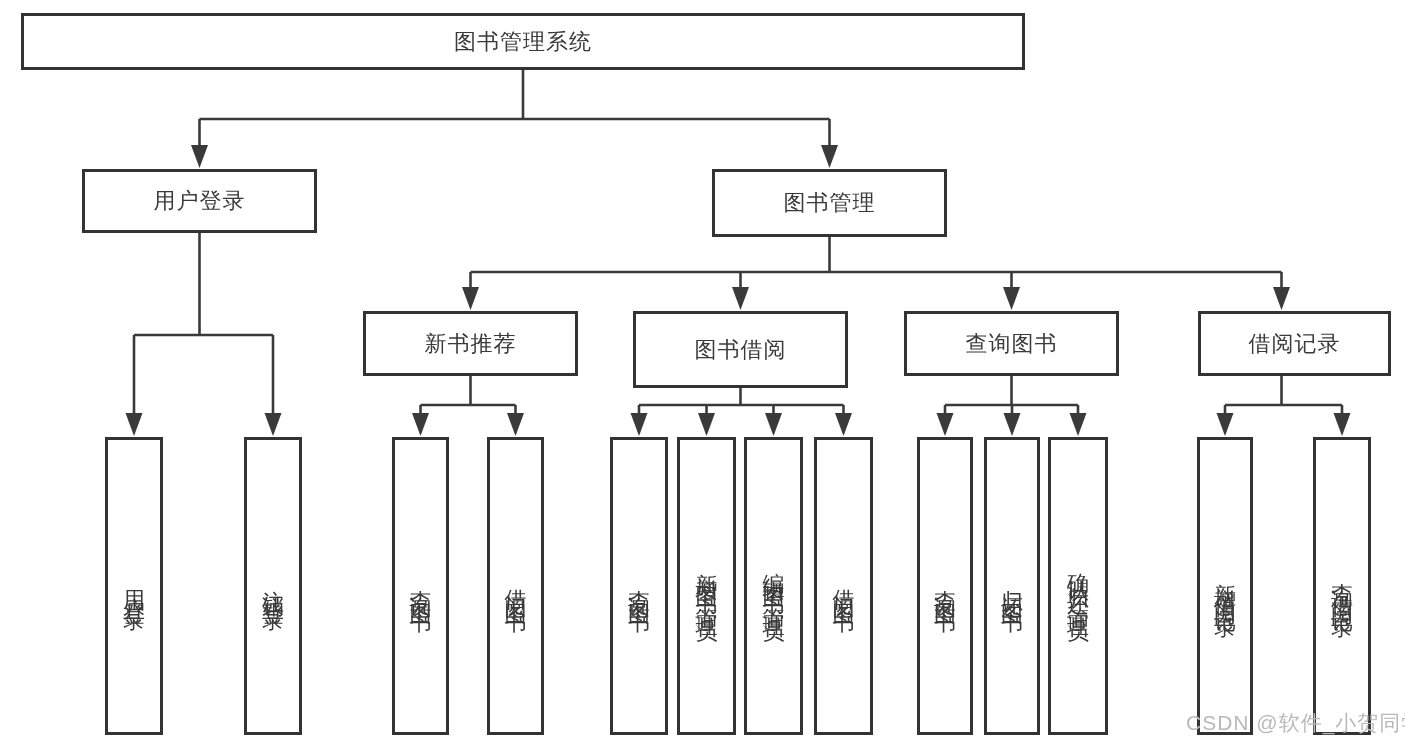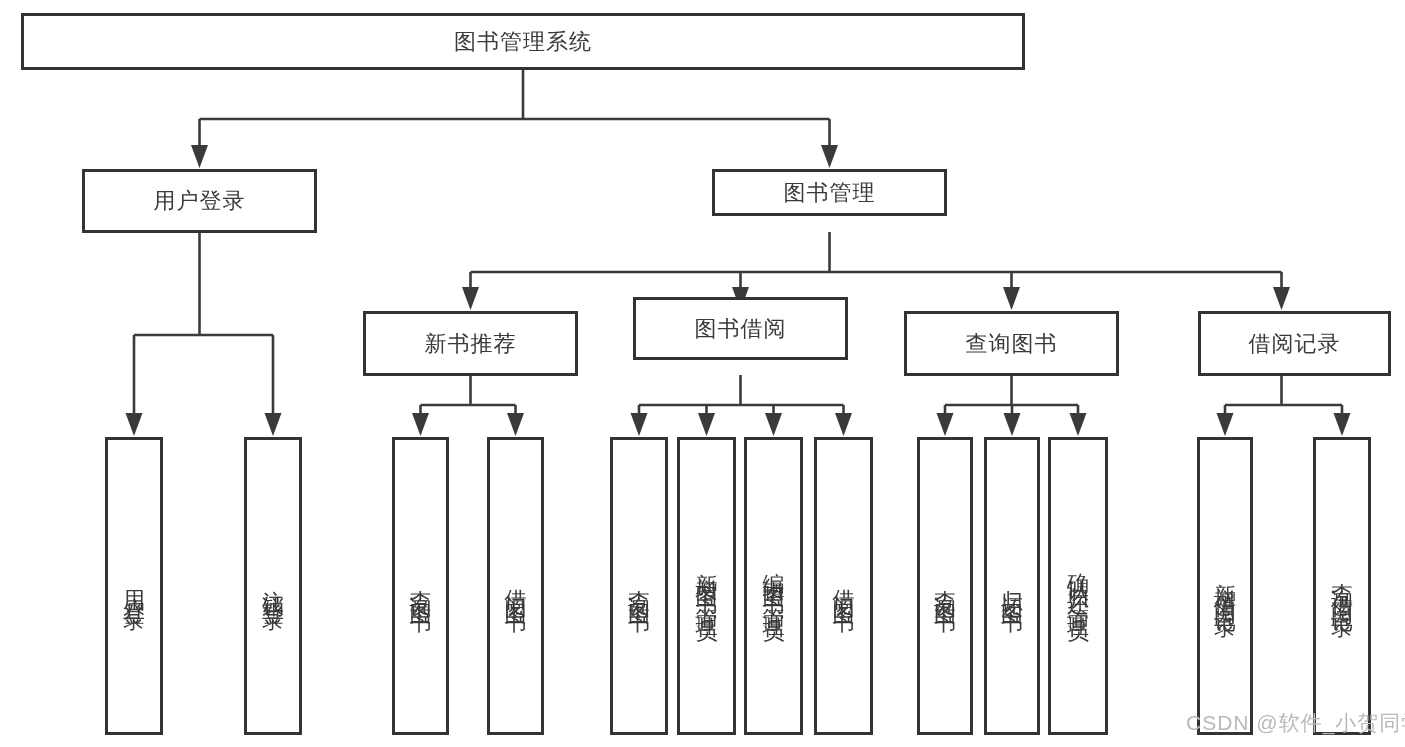--- a/index.html
+++ b/index.html
@@ -104,23 +104,23 @@
       <path d="M 1281.5 375 V 405" stroke="#3a3a3a" stroke-width="2.6" fill="none"></path>
       <path d="M 1225 405 H 1342" stroke="#3a3a3a" stroke-width="2.6" fill="none"></path>
       <path d="M 1225 405 V 420" stroke="#3a3a3a" stroke-width="2.6" fill="none"></path>
       <polygon points="1216.5,413 1233.5,413 1225,436" fill="#3a3a3a"></polygon>
       <path d="M 1342 405 V 420" stroke="#3a3a3a" stroke-width="2.6" fill="none"></path>
       <polygon points="1333.5,413 1350.5,413 1342,436" fill="#3a3a3a"></polygon>
     </svg>
   <div id="nodes">
       <div class="node" style="left: 21px; top: 13px; width: 1004px; height: 57px;">图书管理系统</div>
       <div class="node" style="left: 82px; top: 169px; width: 235px; height: 64px;">用户登录</div>
-      <div class="node" style="left: 712px; top: 169px; width: 235px; height: 47px;">图书管理</div>
+      <div class="node" style="left: 712px; top: 169px; width: 235px; height: 68px;">图书管理</div>
       <div class="node" style="left: 363px; top: 311px; width: 215px; height: 65px;">新书推荐</div>
-      <div class="node" style="left: 633px; top: 297px; width: 215px; height: 63px;">图书借阅</div>
+      <div class="node" style="left: 633px; top: 311px; width: 215px; height: 77px;">图书借阅</div>
       <div class="node" style="left: 904px; top: 311px; width: 215px; height: 65px;">查询图书</div>
       <div class="node" style="left: 1198px; top: 311px; width: 193px; height: 65px;">借阅记录</div>
       <div class="node vertical" style="left: 105px; top: 437px; width: 58px; height: 298px;">用户登录</div>
       <div class="node vertical" style="left: 244px; top: 437px; width: 58px; height: 298px;">注销登录</div>
       <div class="node vertical" style="left: 392px; top: 437px; width: 57px; height: 298px;">查询图书</div>
       <div class="node vertical" style="left: 487px; top: 437px; width: 57px; height: 298px;">借阅图书</div>
       <div class="node vertical" style="left: 610px; top: 437px; width: 58px; height: 298px;">查询图书</div>
       <div class="node vertical" style="left: 677px; top: 437px; width: 59px; height: 298px;">新增图书（管理员）</div>
       <div class="node vertical" style="left: 744px; top: 437px; width: 59px; height: 298px;">编辑图书（管理员）</div>
       <div class="node vertical" style="left: 814px; top: 437px; width: 59px; height: 298px;">借阅图书</div>

